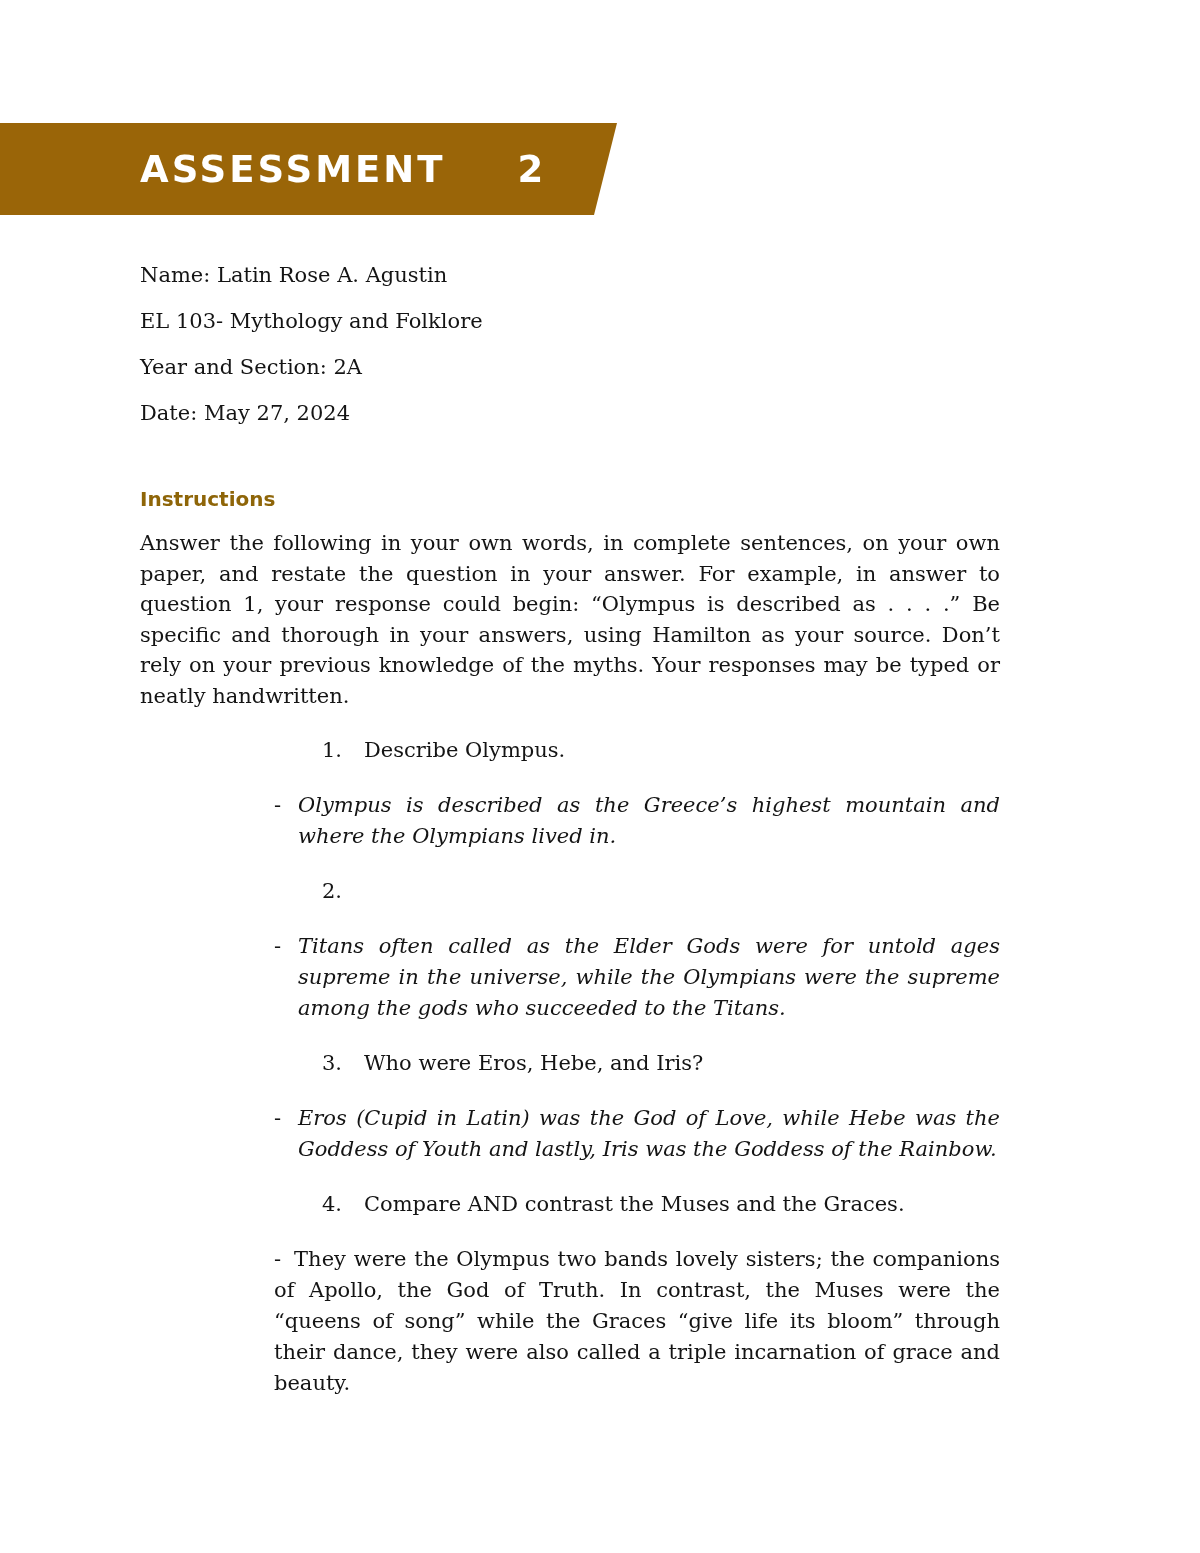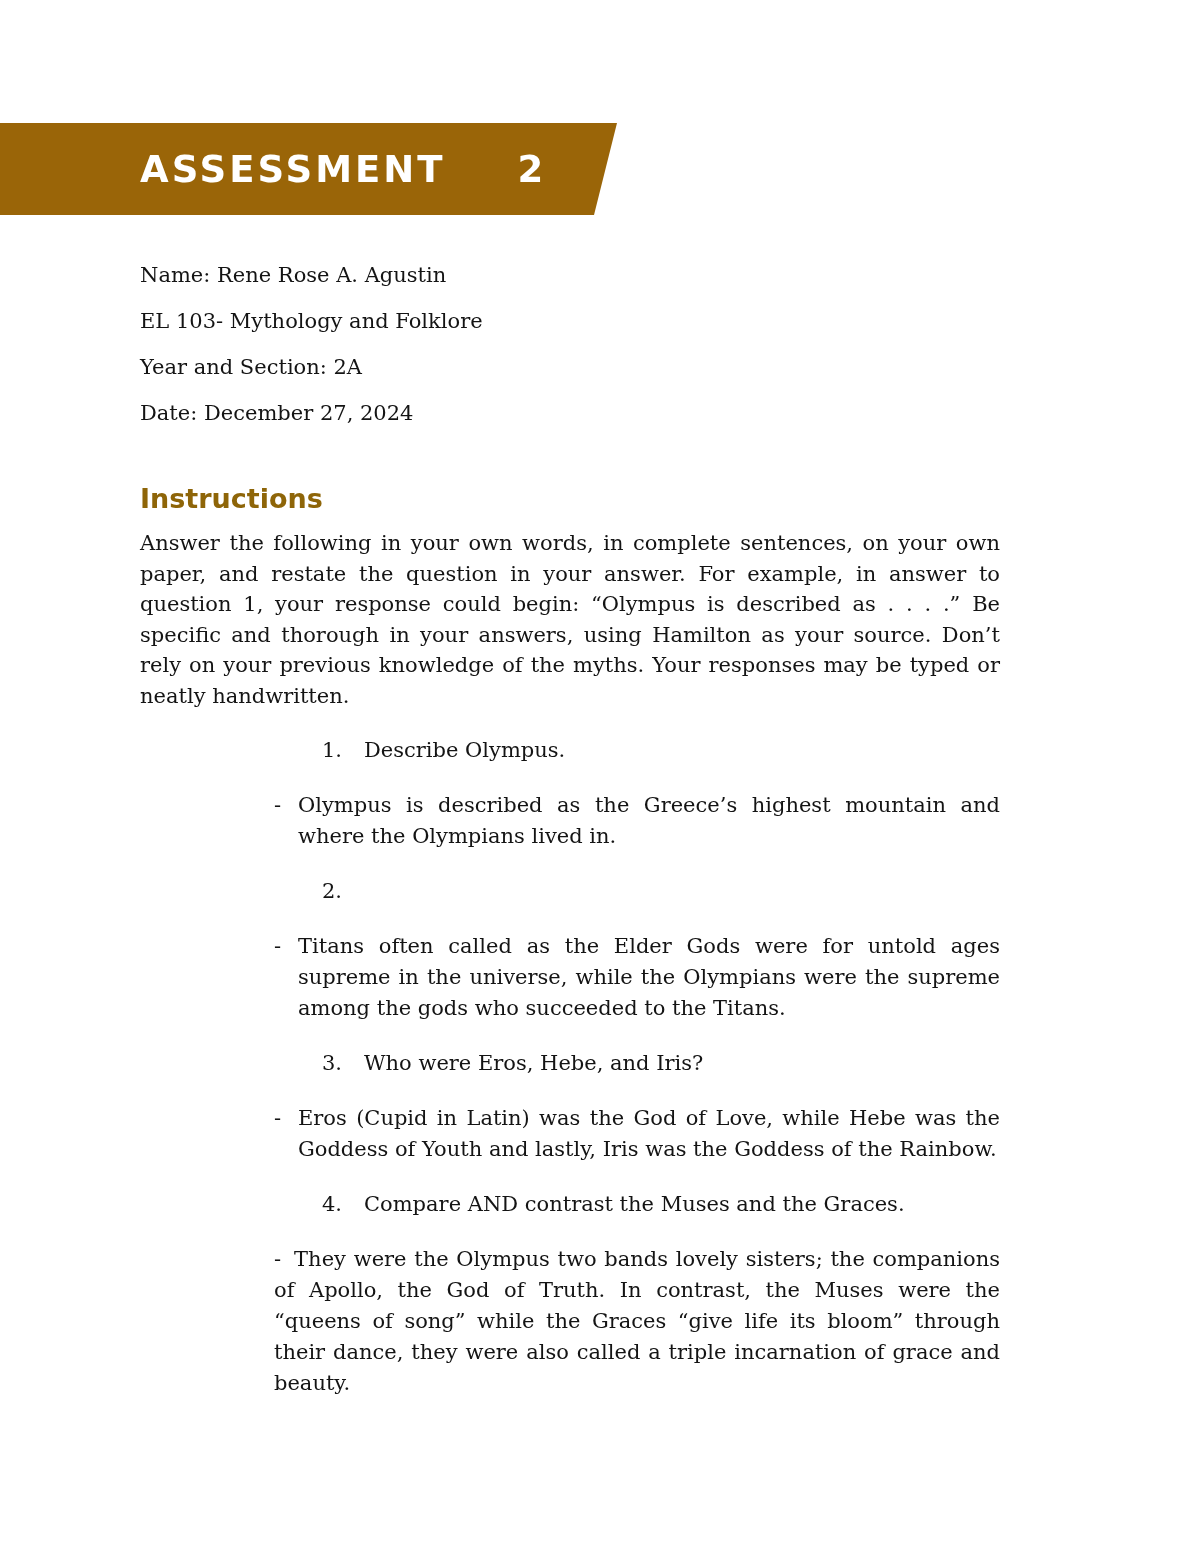--- a/index.html
+++ b/index.html
@@ -39,60 +39,60 @@
     width: 860px;
     font-family: "DejaVu Serif", serif;
     font-size: 21px;
   }
   .header-block { margin-top: 47px; }
   .header-block p { margin: 0 0 20px 0; line-height: 26px; }
   .instructions-heading {
     margin: 57px 0 0 0;
     font-family: "DejaVu Sans", sans-serif;
     font-weight: bold;
-    font-size: 27px;
+    font-size: 20px;
     line-height: 32px;
     color: var(--heading-color, #8E6508);
   }
   .instructions-body {
     margin: 13px 0 0 0;
     line-height: 30.5px;
     text-align: justify;
   }
   .question-line {
     margin-top: 24px;
     display: flex;
     padding-left: 182px;
     line-height: 31px;
   }
   .q-num { flex: 0 0 42px; }
   .answer { margin-top: 24px; line-height: 31px; }
   .answer.hanging { display: flex; padding-left: 134px; }
   .answer.hanging .dash { flex: 0 0 24px; }
-  .answer .a-text { flex: 1; text-align: justify; }
+  .answer .a-text { flex: 1; text-align: justify; font-style: italic; }
   .answer.inline { padding-left: 134px; text-align: justify; }
   .answer.inline .dash { margin-right: 13px; }
 </style>
 </head>
 <body>
 
 <div class="page">
 
   <div class="banner">
     <span class="banner-title">ASSESSMENT</span>
     <span class="banner-number">2</span>
   </div>
 
   <div class="content">
 
     <div class="header-block">
-      <p>Name: Rene Rose A. Agustin</p>
+      <p>Name: Latin Rose A. Agustin</p>
       <p>EL 103- Mythology and Folklore</p>
       <p>Year and Section: 2A</p>
-      <p>Date: December 27, 2024</p>
+      <p>Date: May 27, 2024</p>
     </div>
 
     <h2 class="instructions-heading">Instructions</h2>
     <p class="instructions-body">Answer the following in your own words, in complete sentences, on your own paper, and restate the question in your answer. For example, in answer to question 1, your response could begin: “Olympus is described as . . . .” Be specific and thorough in your answers, using Hamilton as your source. Don’t rely on your previous knowledge of the myths. Your responses may be typed or neatly handwritten.</p>
 
     <div class="question-line">
       <span class="q-num">1.</span>
       <span class="q-text">Describe Olympus.</span>
     </div>
     <div class="answer hanging">

